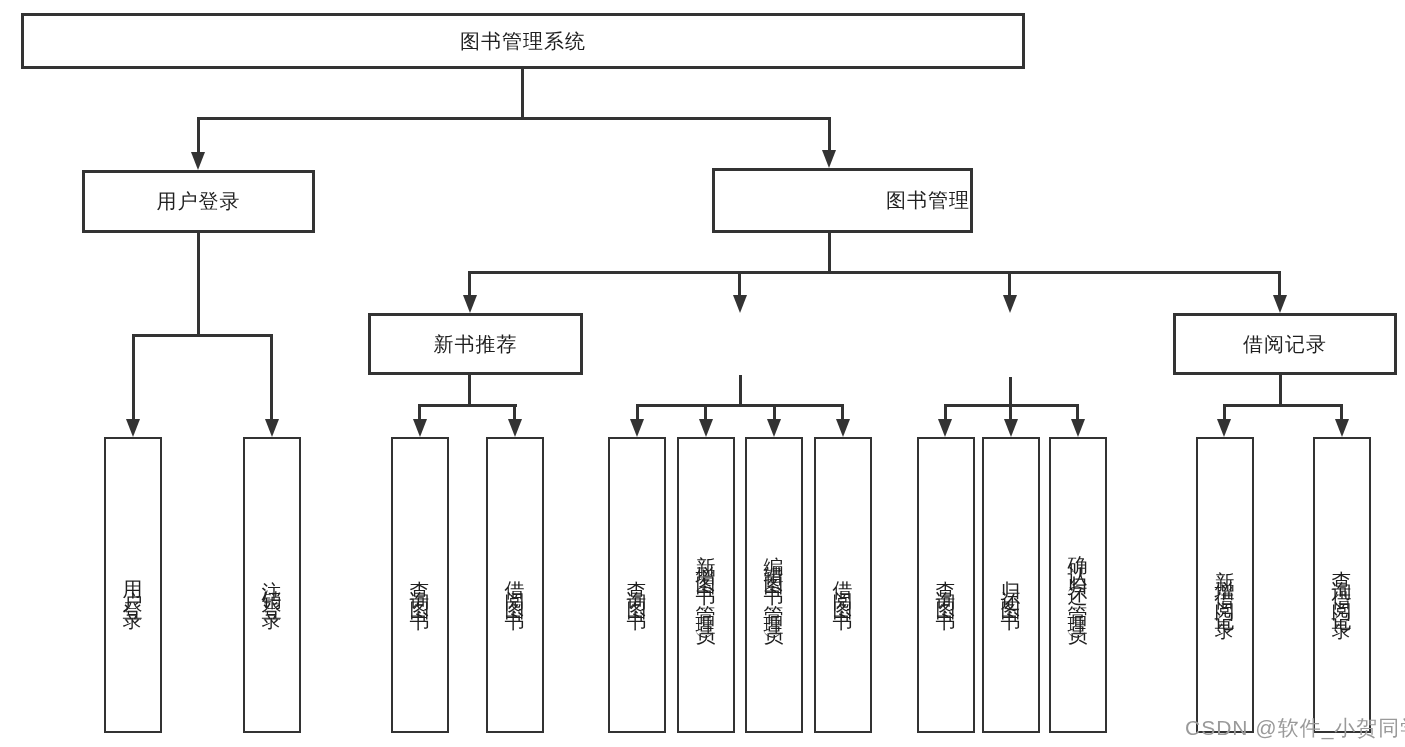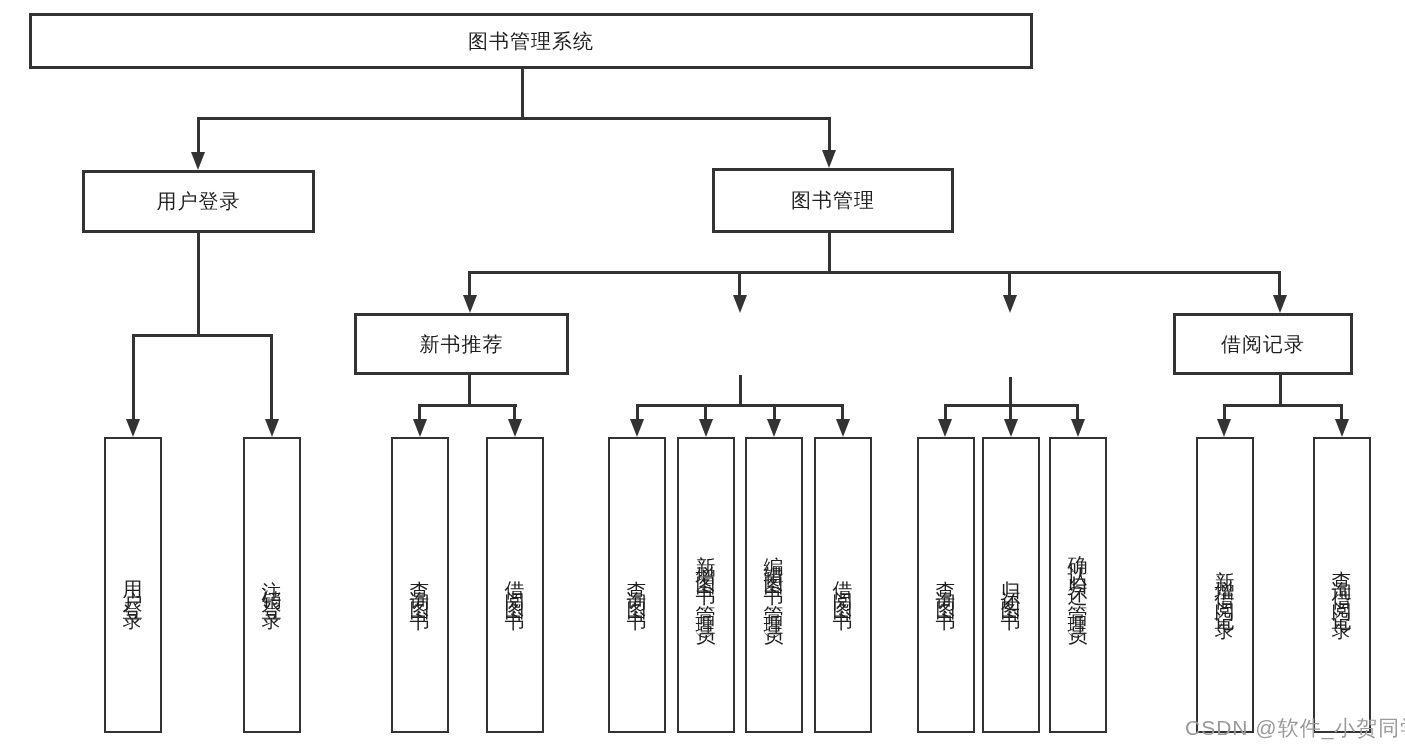--- a/index.html
+++ b/index.html
@@ -56,35 +56,35 @@
     color:var(--wm);
     letter-spacing:1px;
     white-space:nowrap;
   }
 </style>
 </head>
 <body>
 
 <div class="canvas">
 
-  <div class="node" style="left:21px;top:13px;width:1004px;height:56px;margin-left:8px;">
+  <div class="node" style="left:21px;top:13px;width:1004px;height:56px;">
     <span>图书管理系统</span>
   </div>
 
   <div class="ln" style="left:521px;top:67px;width:3px;height:53px;"></div>
   <div class="ln" style="left:197px;top:117px;width:634px;height:3px;"></div>
   <div class="ln" style="left:197px;top:117px;width:3px;height:38px;"></div>
   <div class="ln" style="left:828px;top:117px;width:3px;height:36px;"></div>
   <div class="arw" style="left:191px;top:152px;"></div>
   <div class="arw" style="left:822px;top:150px;"></div>
 
   <div class="node" style="left:82px;top:170px;width:233px;height:63px;">
     <span>用户登录</span>
   </div>
-  <div class="node" style="left:712px;top:168px;width:242px;height:65px;">
+  <div class="node" style="left:712px;top:168px;width:261px;height:65px;justify-content:flex-end;">
     <span>图书管理</span>
   </div>
 
   <div class="ln" style="left:197px;top:233px;width:3px;height:104px;"></div>
   <div class="ln" style="left:132px;top:334px;width:141px;height:3px;"></div>
   <div class="ln" style="left:132px;top:334px;width:3px;height:90px;"></div>
   <div class="ln" style="left:270px;top:334px;width:3px;height:90px;"></div>
   <div class="arw" style="left:126px;top:419px;"></div>
   <div class="arw" style="left:265px;top:419px;"></div>
 
@@ -92,24 +92,24 @@
   <div class="ln" style="left:468px;top:271px;width:813px;height:3px;"></div>
   <div class="ln" style="left:468px;top:271px;width:3px;height:28px;"></div>
   <div class="ln" style="left:738px;top:271px;width:3px;height:28px;"></div>
   <div class="ln" style="left:1008px;top:271px;width:3px;height:28px;"></div>
   <div class="ln" style="left:1278px;top:271px;width:3px;height:28px;"></div>
   <div class="arw" style="left:463px;top:295px;"></div>
   <div class="arw" style="left:733px;top:295px;"></div>
   <div class="arw" style="left:1003px;top:295px;"></div>
   <div class="arw" style="left:1273px;top:295px;"></div>
 
-  <div class="node" style="left:354px;top:313px;width:215px;height:62px;">
+  <div class="node" style="left:368px;top:313px;width:215px;height:62px;">
     <span>新书推荐</span>
   </div>
-  <div class="node" style="left:1173px;top:313px;width:180px;height:62px;">
+  <div class="node" style="left:1173px;top:313px;width:224px;height:62px;">
     <span>借阅记录</span>
   </div>
 
   <div class="ln" style="left:468px;top:375px;width:3px;height:31px;"></div>
   <div class="ln" style="left:418px;top:404px;width:99px;height:3px;"></div>
   <div class="ln" style="left:418px;top:404px;width:3px;height:20px;"></div>
   <div class="ln" style="left:513px;top:404px;width:3px;height:20px;"></div>
   <div class="arw" style="left:413px;top:419px;"></div>
   <div class="arw" style="left:508px;top:419px;"></div>
 

